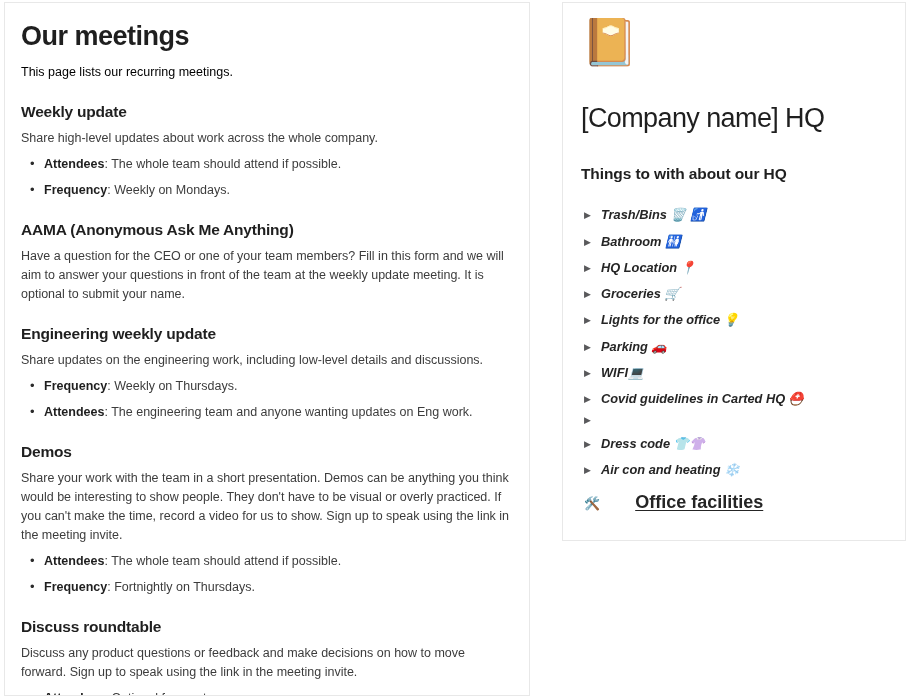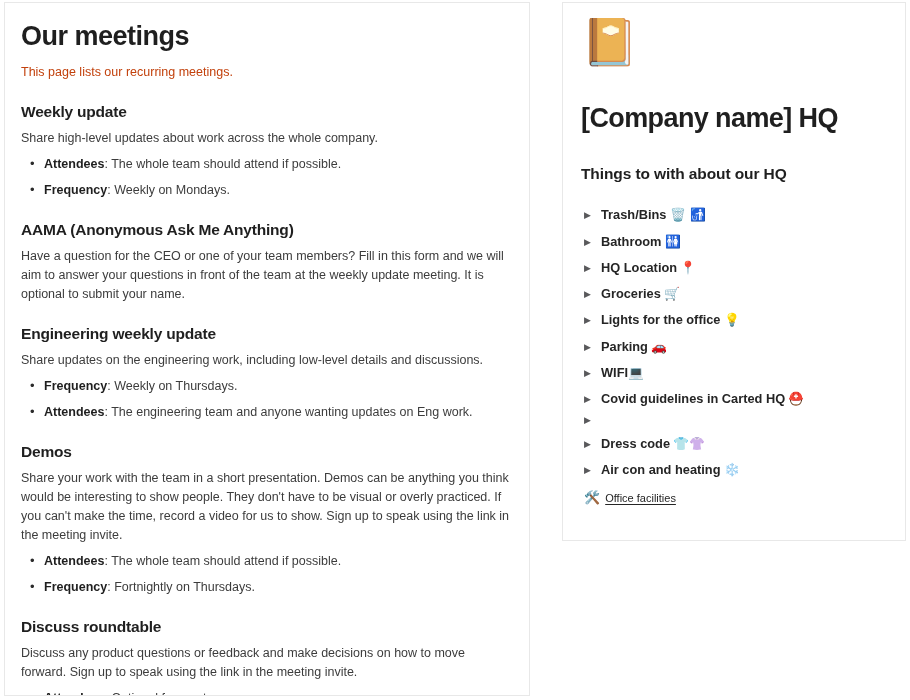--- a/index.html
+++ b/index.html
@@ -37,21 +37,21 @@
   .doc-title {
     font-size: 27px;
     font-weight: bold;
     line-height: 1.15;
     color: #1f1f1f;
     letter-spacing: -0.5px;
     margin: 8px 0 0 0;
   }
   .doc-intro {
     font-size: 12.5px;
-    color: #c2410c;
+    color: #000000;
     line-height: 1.5;
     margin: 11px 0 0 0;
   }
   .sec {
     margin-top: 20px;
   }
   .sec-title {
     font-size: 15.5px;
     font-weight: bold;
     color: #1f1f1f;
@@ -102,21 +102,21 @@
     overflow: hidden;
   }
   .hq-emoji {
     font-size: 46px;
     line-height: 1;
     margin: 4px 0 0 0;
     font-family: "DejaVu Sans", sans-serif;
   }
   .hq-title {
     font-size: 27px;
-    font-weight: bold;
+    font-weight: normal;
     color: #1f1f1f;
     letter-spacing: -0.6px;
     line-height: 1.15;
     margin: 38px 0 0 0;
   }
   .hq-subtitle {
     font-size: 15.5px;
     font-weight: bold;
     color: #1f1f1f;
     letter-spacing: -0.1px;
@@ -142,45 +142,47 @@
     line-height: 1;
     position: relative;
     top: -1px;
     font-family: "DejaVu Sans", sans-serif;
   }
   .toggle-label {
     font-size: 12.8px;
     font-weight: bold;
     color: #252525;
     line-height: 1.35;
+    font-style: italic;
   }
   .toggle-label .emj {
     font-family: "DejaVu Sans", sans-serif;
     font-weight: normal;
   }
   .link-row {
     display: flex;
     align-items: baseline;
     margin-top: 12px;
     padding-left: 3px;
   }
   .link-emoji {
     flex: 0 0 auto;
     font-size: 13px;
     margin-right: 5px;
     font-family: "DejaVu Sans", sans-serif;
   }
   .link-text {
-    font-size: 11px;
-    font-weight: normal;
+    font-size: 18px;
+    font-weight: bold;
     color: #252525;
     text-decoration: underline;
     text-underline-offset: 2px;
     line-height: 1.35;
     cursor: pointer;
+    margin-left: 30px;
   }
 </style>
 </head>
 <body>
 
 <div id="root">
 
   <div class="panel" id="left-panel">
 
     <h1 class="doc-title">Our meetings</h1>

